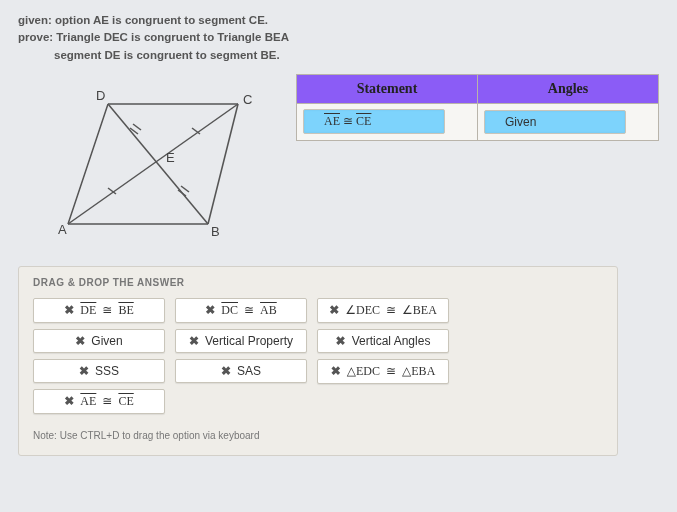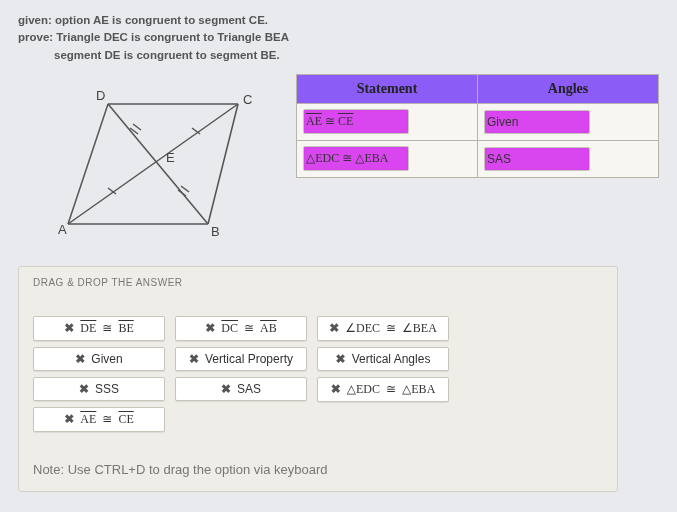--- a/index.html
+++ b/index.html
@@ -7,31 +7,31 @@
 .prompt{font-size:11.5px;line-height:1.5;color:#555;font-weight:700;margin-bottom:6px}
 .prompt .line{display:block}
 .under{}
 .content-row{display:flex;gap:18px;margin-top:10px}
 .diagram{width:230px;height:160px;position:relative;margin-left:30px;margin-top:10px}
 .diagram text{font-family:Arial;font-size:13px;fill:#444}
 .proof-table{flex:1}
 table.proof{border-collapse:collapse;width:100%;background:#f7f6f3}
 table.proof th{background:#8b5cf6;border:1px solid #b9b4aa;padding:6px 8px;font-weight:700;font-size:14px;font-family:'Times New Roman',serif;text-align:center;color:#222}
 table.proof td{border:1px solid #b9b4aa;padding:4px 6px;text-align:left;height:28px}
-.cell-box{display:inline-block;border:1px solid #c9c5ba;background:#d946ef;border-radius:2px;padding:4px 2px;min-width:100px;font-size:12px;color:#333;box-shadow:inset 0 0 2px rgba(0,0,0,.08)}
+.cell-box{display:inline-block;border:1px solid #c9c5ba;background:#7dd3fc;border-radius:2px;padding:4px 20px;min-width:100px;font-size:12px;color:#333;box-shadow:inset 0 0 2px rgba(0,0,0,.08)}
 .statement-cell{text-align:center}
 .statement-cell .cell-box{font-family:'Times New Roman',serif}
 .over{text-decoration:overline}
 .bank{margin-top:22px;border:1px solid #d3d0c9;background:#efede8;border-radius:3px;padding:10px 14px 14px;width:570px}
-.bank-title{font-size:10px;letter-spacing:.5px;color:#777;font-weight:400;margin-bottom:28px}
+.bank-title{font-size:10px;letter-spacing:.5px;color:#777;font-weight:700;margin-bottom:10px}
 .bank-grid{display:flex;gap:10px}
 .bank-col{display:flex;flex-direction:column;gap:6px}
 .chip{display:flex;align-items:center;gap:6px;border:1px solid #c9c5ba;background:#fff;border-radius:2px;padding:4px 10px;font-size:12px;color:#333;min-width:110px;justify-content:center;box-shadow:0 1px 1px rgba(0,0,0,.08)}
 .chip .x{font-weight:700;color:#555}
-.note{font-size:13px;color:#777;margin-top:30px}
+.note{font-size:10px;color:#777;margin-top:16px}
 .math{font-family:'Times New Roman',serif}
 </style>
 </head>
 <body>
 
 <div class="page">
 
   <div class="prompt">
     <span class="line">
       <span>given: option </span><span class="under">AE is congruent to segment CE.</span>
@@ -73,24 +73,20 @@
     <div class="proof-table">
       <table class="proof">
         <tbody>
             <tr>
           <th>Statement</th>
           <th>Angles</th>
         </tr>
         <tr>
           <td class="statement-cell"><span class="cell-box math"><span class="over">AE</span><span> ≅ </span><span class="over">CE</span></span></td>
           <td><span class="cell-box">Given</span></td>
-        </tr>
-        <tr>
-          <td class="statement-cell"><span class="cell-box math"><span>△EDC</span><span> ≅ </span><span>△EBA</span></span></td>
-          <td><span class="cell-box">SAS</span></td>
         </tr>
       </tbody>
         </table>
     </div>
   </div>
 
   <div class="bank">
     <div class="bank-title">DRAG &amp; DROP THE ANSWER</div>
     <div class="bank-grid">
       <div class="bank-col">

